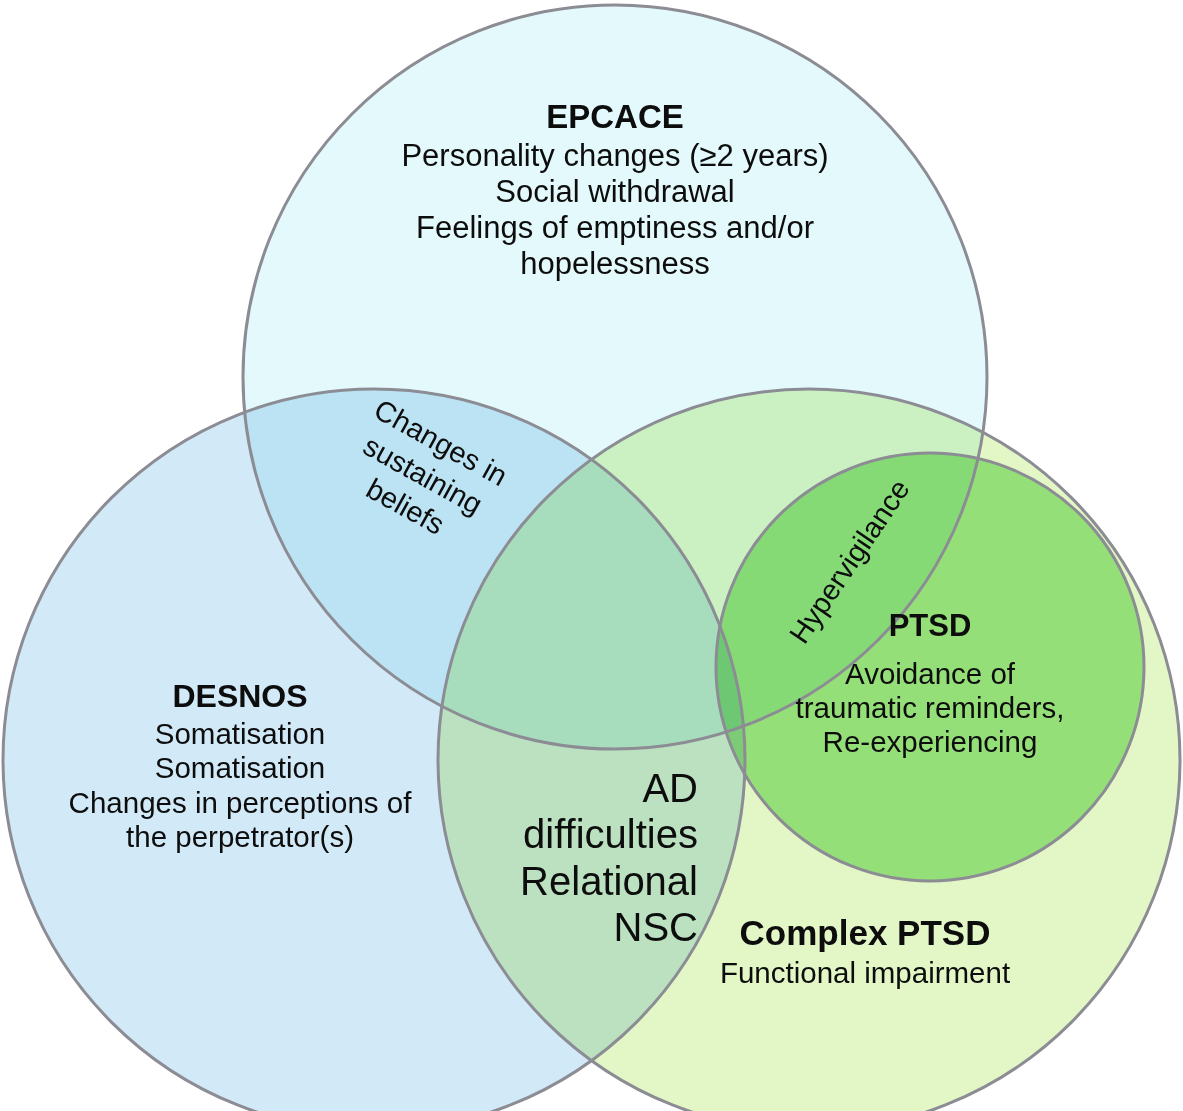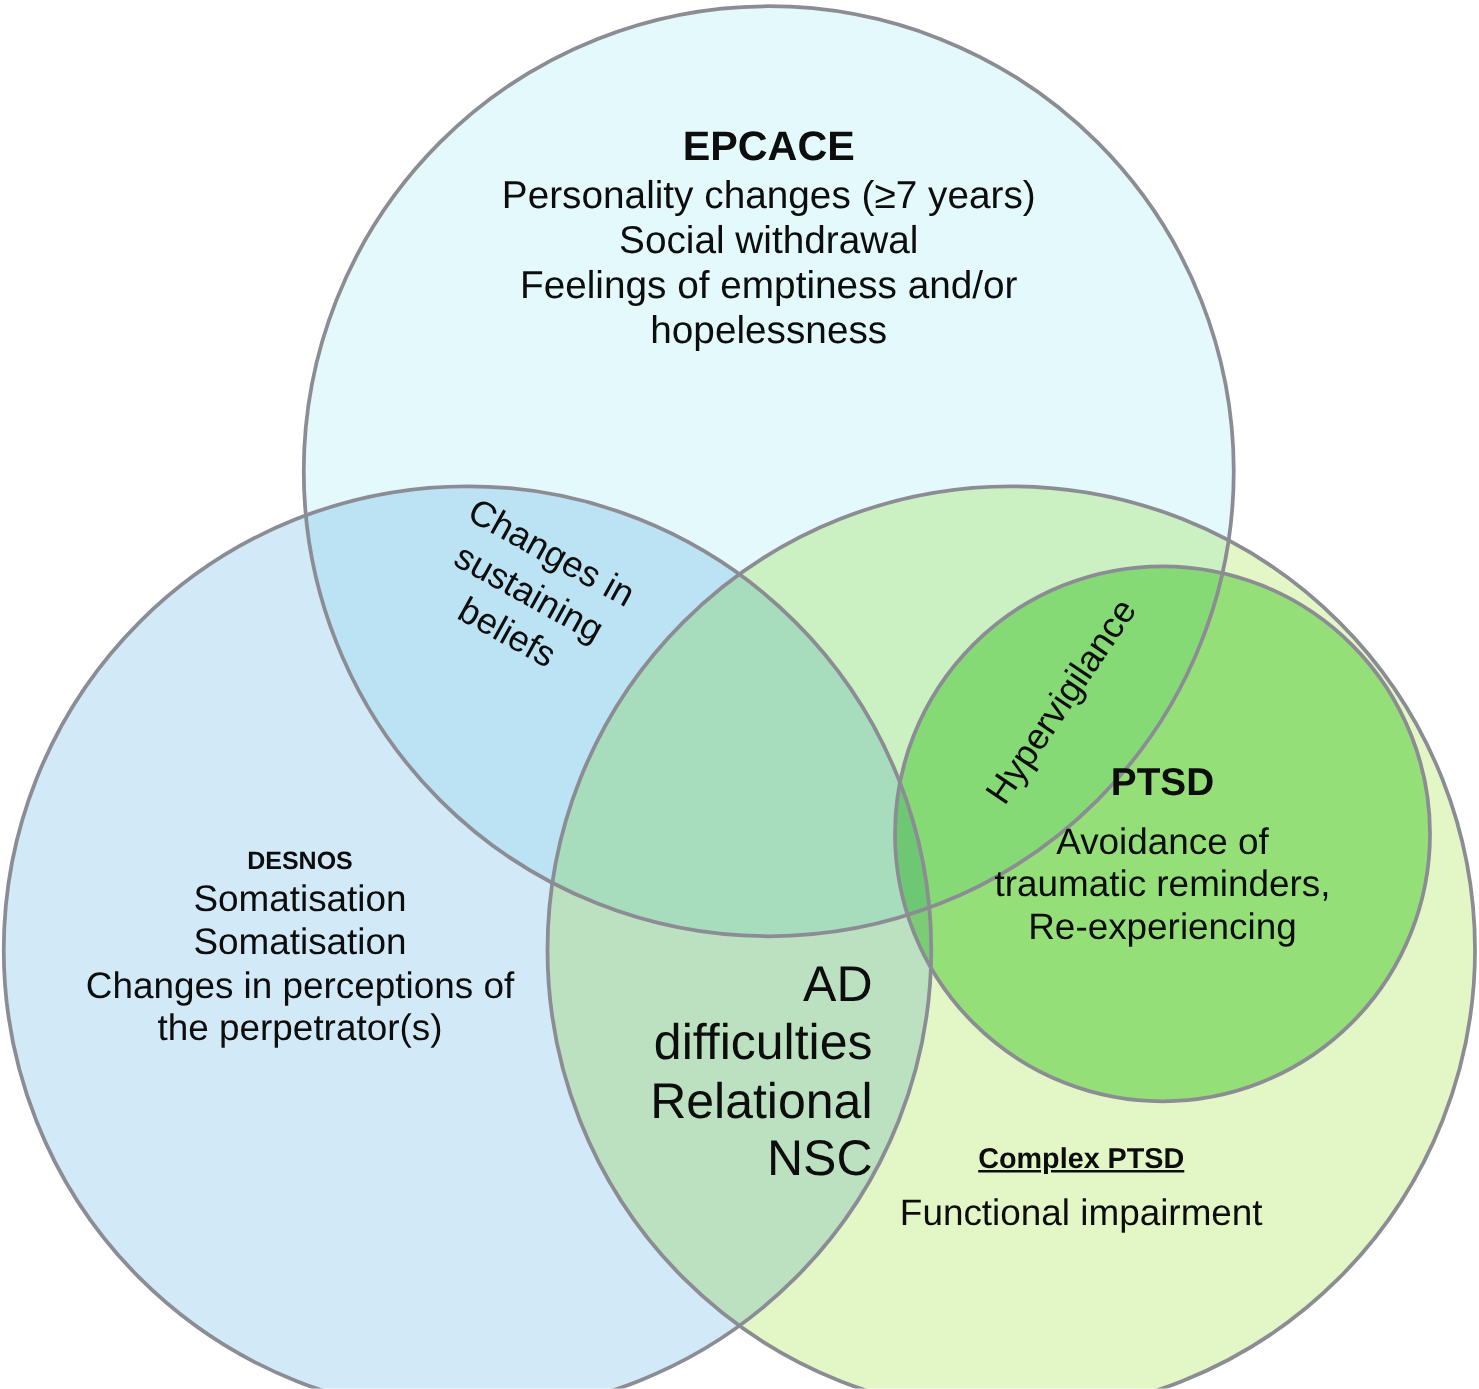--- a/index.html
+++ b/index.html
@@ -63,39 +63,39 @@
   }
   #label-epcace .title { font-size: 33px; margin-bottom: 2px; }
 
   
   #label-desnos {
     left: 10px;
     top: 678px;
     width: 460px;
     font-size: 29.5px;
   }
-  #label-desnos .title { font-size: 20px; margin-bottom: 2px; }
+  #label-desnos .title { font-size: 32px; margin-bottom: 2px; }
 
   
   #label-ptsd {
     left: 770px;
     top: 608px;
     width: 320px;
     font-size: 29.5px;
   }
   #label-ptsd .title { font-size: 31px; margin-bottom: 13px; }
 
   
   #label-complex-ptsd {
     left: 670px;
     top: 913px;
     width: 390px;
     font-size: 29.5px;
   }
-  #label-complex-ptsd .title { font-size: 23px; margin-bottom: 14px; text-decoration: underline; }
+  #label-complex-ptsd .title { font-size: 35px; margin-bottom: 2px; }
 
   
   #label-center {
     left: 478px;
     top: 765px;
     width: 220px;
     font-size: 40px;
     text-align: right;
   }
 
@@ -138,21 +138,21 @@
       <circle cx="374" cy="760" r="371"></circle>
       <circle cx="809" cy="760" r="371"></circle>
       <circle cx="930" cy="667" r="214"></circle>
     </g>
   </svg>
 
   <div class="label-layer">
 
     <div class="label-block" id="label-epcace">
       <span class="title">EPCACE</span>
-      <span class="line">Personality changes (≥7 years)</span>
+      <span class="line">Personality changes (≥2 years)</span>
       <span class="line">Social withdrawal</span>
       <span class="line">Feelings of emptiness and/or</span>
       <span class="line">hopelessness</span>
     </div>
 
     <div class="label-block" id="label-desnos">
       <span class="title">DESNOS</span>
       <span class="line">Somatisation</span>
       <span class="line">Somatisation</span>
       <span class="line">Changes in perceptions of</span>

